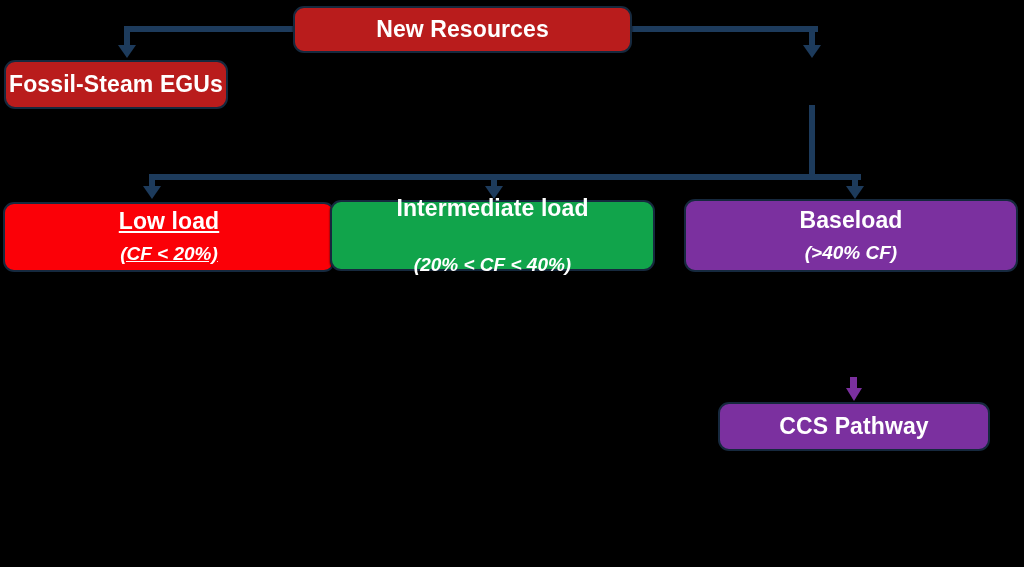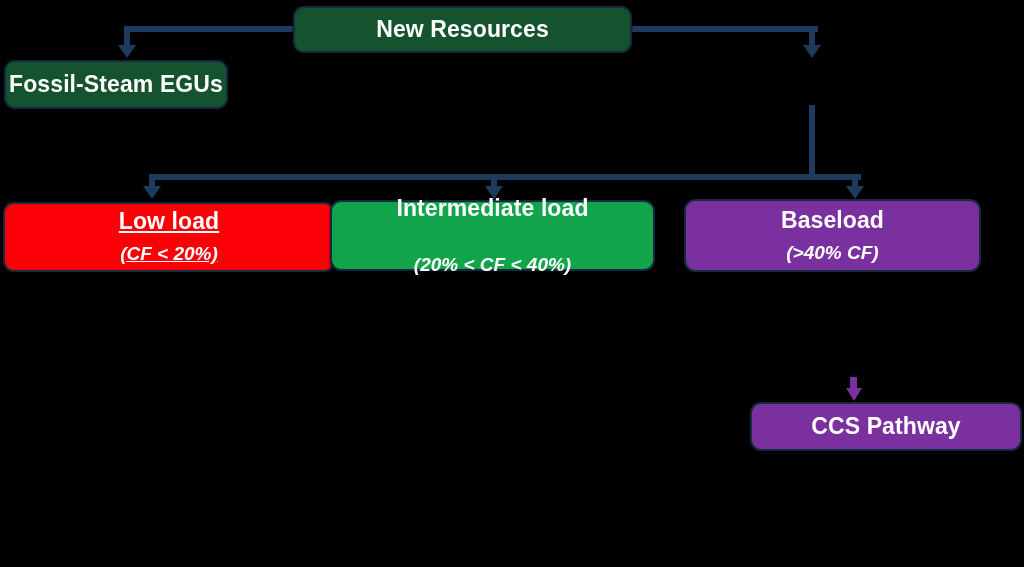--- a/index.html
+++ b/index.html
@@ -43,21 +43,21 @@
     white-space: nowrap;
   }
   .node .sub {
     font-size: 19px;
     font-style: italic;
     font-weight: 700;
     margin-top: 8px;
     white-space: nowrap;
   }
   .navy {
-    background: #14532d;
+    background: #b91c1c;
     border-color: #16293e;
   }
   .red {
     background: #fb0007;
     border-color: #16293e;
   }
   .green {
     background: #11a44b;
     border-color: #16293e;
   }
@@ -127,22 +127,22 @@
   <div class="node red" style="left:3px; top:202px; width:332px; height:70px;text-decoration:underline;">
     <span class="title">Low load</span>
     <span class="sub">(CF &lt; 20%)</span>
   </div>
 
   <div class="node green" style="left:330px; top:200px; width:325px; height:71px;gap:24px;">
     <span class="title">Intermediate load</span>
     <span class="sub">(20% &lt; CF &lt; 40%)</span>
   </div>
 
-  <div class="node purple" style="left:684px; top:199px; width:297px; height:73px;">
+  <div class="node purple" style="left:684px; top:199px; width:334px; height:73px;">
     <span class="title">Baseload</span>
     <span class="sub">(&gt;40% CF)</span>
   </div>
 
-  <div class="node purple" style="left:750px; top:402px; width:272px; height:49px;">
+  <div class="node purple" style="left:718px; top:402px; width:272px; height:49px;">
     <span class="title">CCS Pathway</span>
   </div>
 
 </div>
 
 </body></html>

